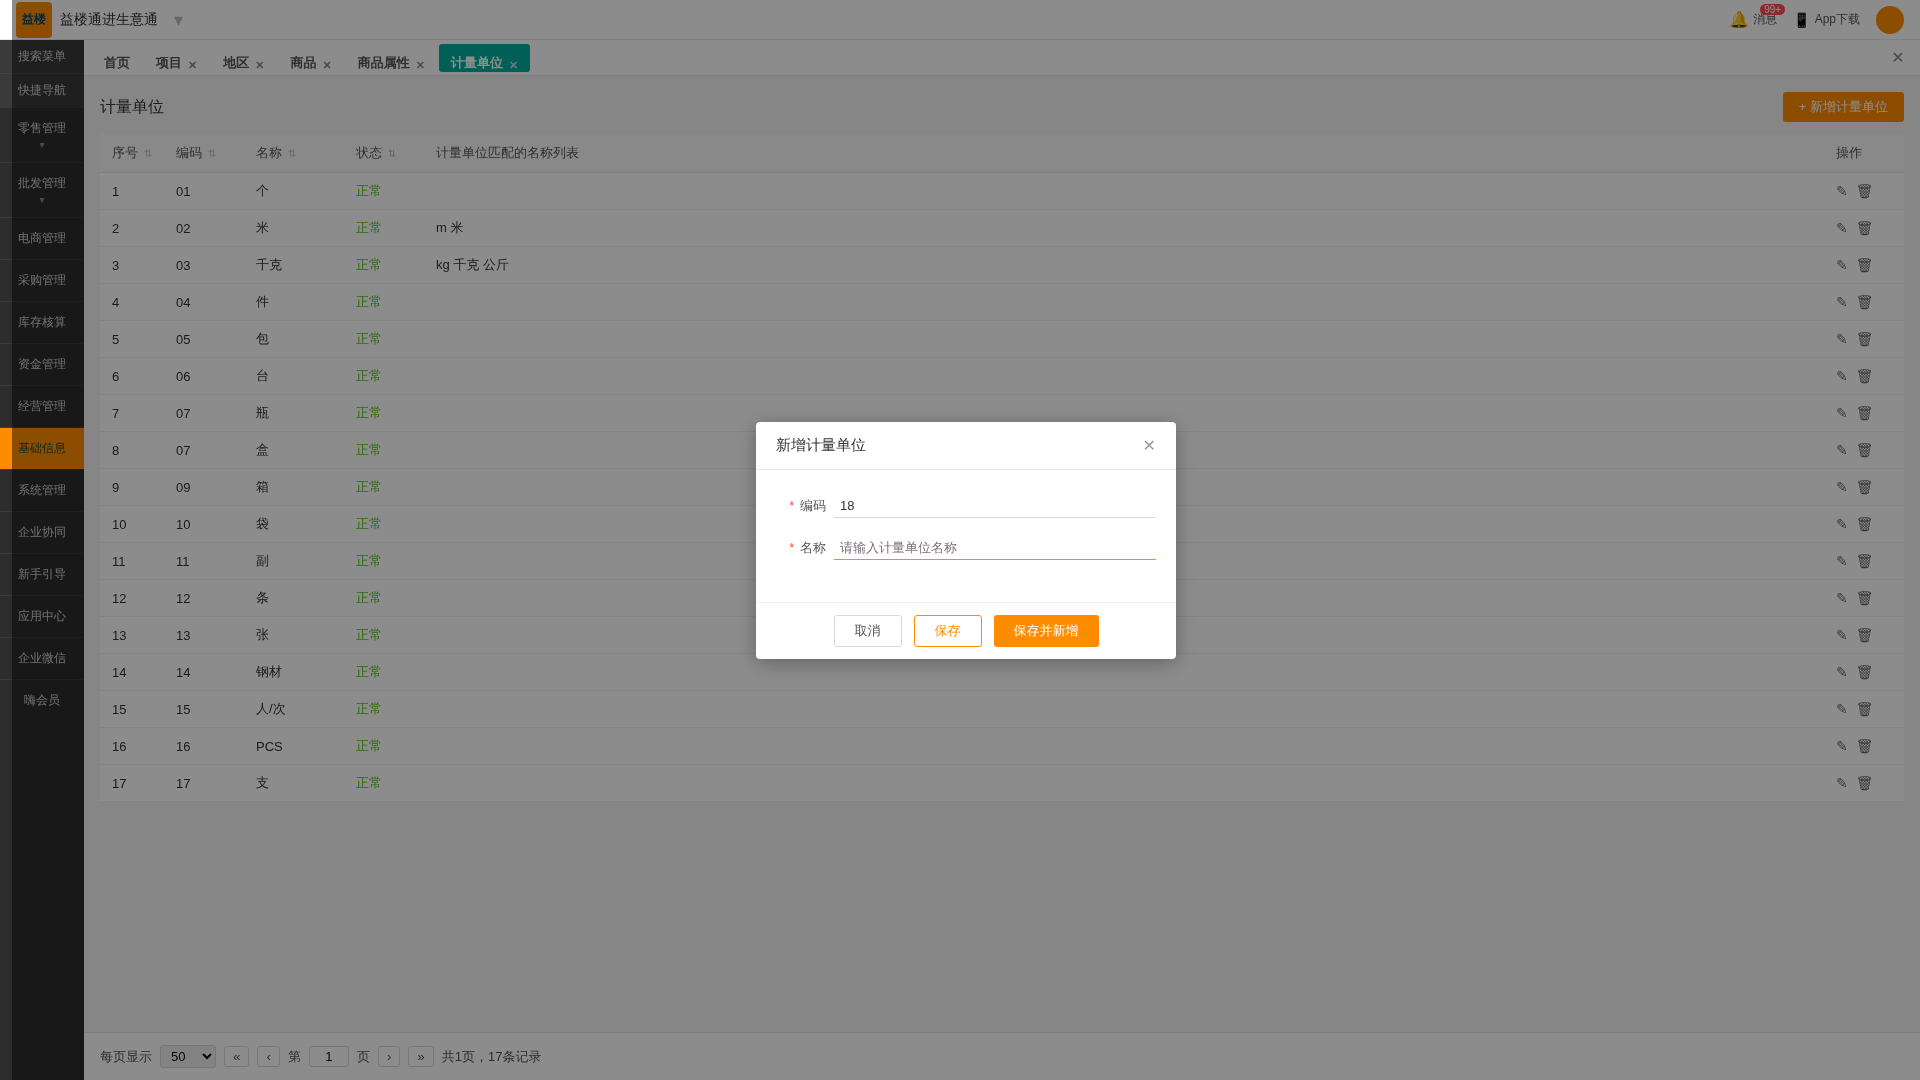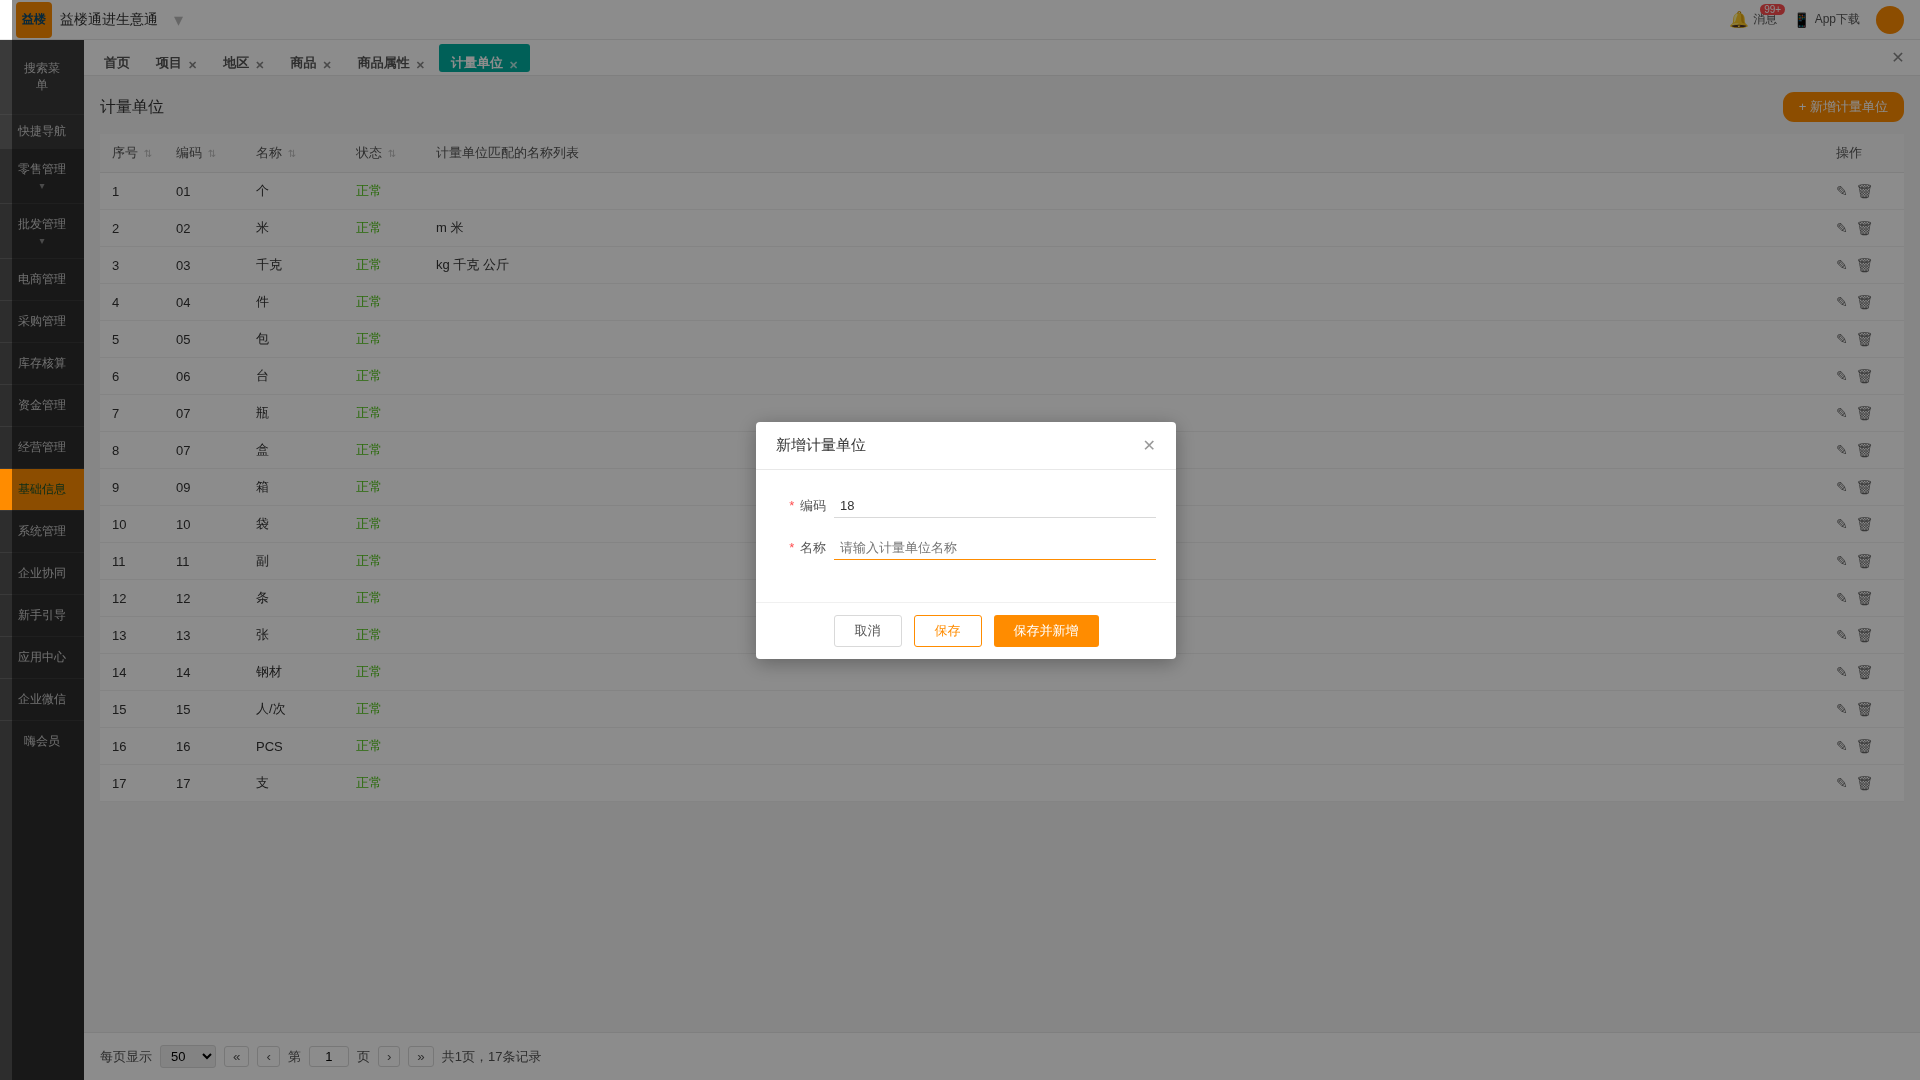--- a/index.html
+++ b/index.html
@@ -28,21 +28,21 @@
 
     
     .sidebar {
       width: 84px;
       background: #2d2d2d;
       display: flex;
       flex-direction: column;
       overflow: hidden;
     }
     .sidebar-search {
-      padding: 20px;
+      padding: 8px;
       background: #3a3a3a;
       color: #ccc;
       font-size: 12px;
       text-align: center;
       cursor: pointer;
     }
     .sidebar-nav-btn {
       padding: 8px;
       background: #3a3a3a;
       color: #ccc;
@@ -110,21 +110,21 @@
       justify-content: space-between;
       align-items: center;
       margin-bottom: 12px;
     }
     .page-title { font-size: 16px; color: #333; font-weight: 500; }
     .add-btn {
       background: #ff8c00;
       color: white;
       border: none;
       padding: 6px 16px;
-      border-radius: 11px;
+      border-radius: 3px;
       cursor: pointer;
       font-size: 13px;
       margin-left: 41px;
     }
 
     
     .data-table { width: 100%; background: white; border-collapse: collapse; }
     .data-table th {
       background: #fafafa;
       padding: 10px 12px;

